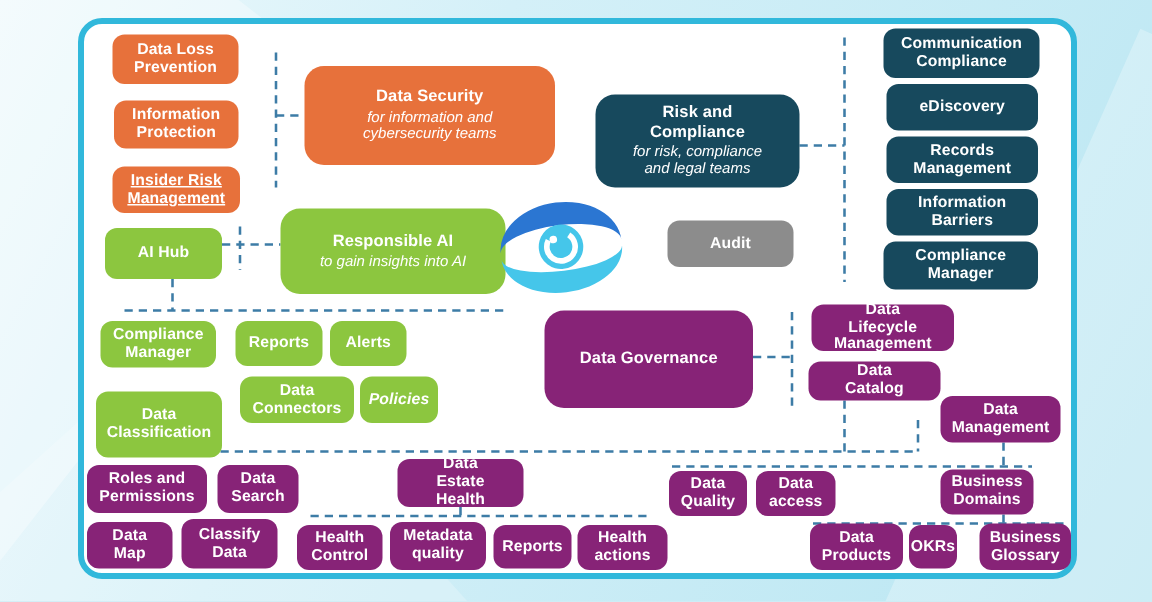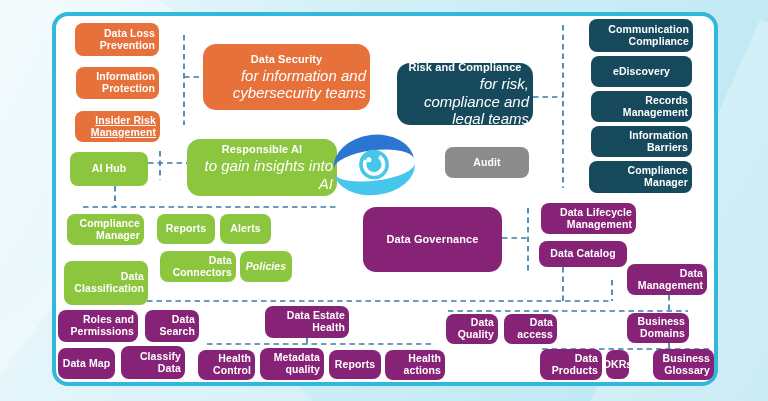--- a/index.html
+++ b/index.html
@@ -13,27 +13,27 @@
   .bg-shape.s2{left:-60px;bottom:-180px;width:340px;height:300px;transform:rotate(-42deg);background:rgba(255,255,255,0.22);}
   .bg-shape.s3{right:-90px;top:40px;width:200px;height:460px;transform:rotate(24deg);background:rgba(255,255,255,0.28);}
   .panel{
     position:absolute;left:52px;top:12px;width:666px;height:374px;
     background:#ffffff;border:4px solid #31b8db;border-radius:16px;
     box-sizing:border-box;
   }
   .connector-layer{position:absolute;left:0;top:0;width:768px;height:401px;pointer-events:none;}
   .box{
     position:absolute;display:flex;flex-direction:column;align-items:center;justify-content:center;
-    border-radius:8px;color:#ffffff;text-align:right;box-sizing:border-box;
-    padding:2px 4px;line-height:1.12;
+    border-radius:8px;color:#ffffff;text-align:center;box-sizing:border-box;
+    padding:2px 16px;line-height:1.12;
   }
   .box.big{border-radius:13px;}
   .box-label{font-size:10.5px;font-weight:700;letter-spacing:0.1px;}
   .box.big .box-label{font-size:11px;}
-  .box-sublabel{font-size:15px;font-style:italic;font-weight:400;margin-top:2px;line-height:1.15;}
+  .box-sublabel{font-size:10px;font-style:italic;font-weight:400;margin-top:2px;line-height:1.15;}
   .logo{position:absolute;left:328px;top:124px;width:92px;height:72px;}
 </style>
 </head>
 <body>
 
 <div class="stage">
   <div class="bg-shape s1"></div>
   <div class="bg-shape s2"></div>
   <div class="bg-shape s3"></div>
 

